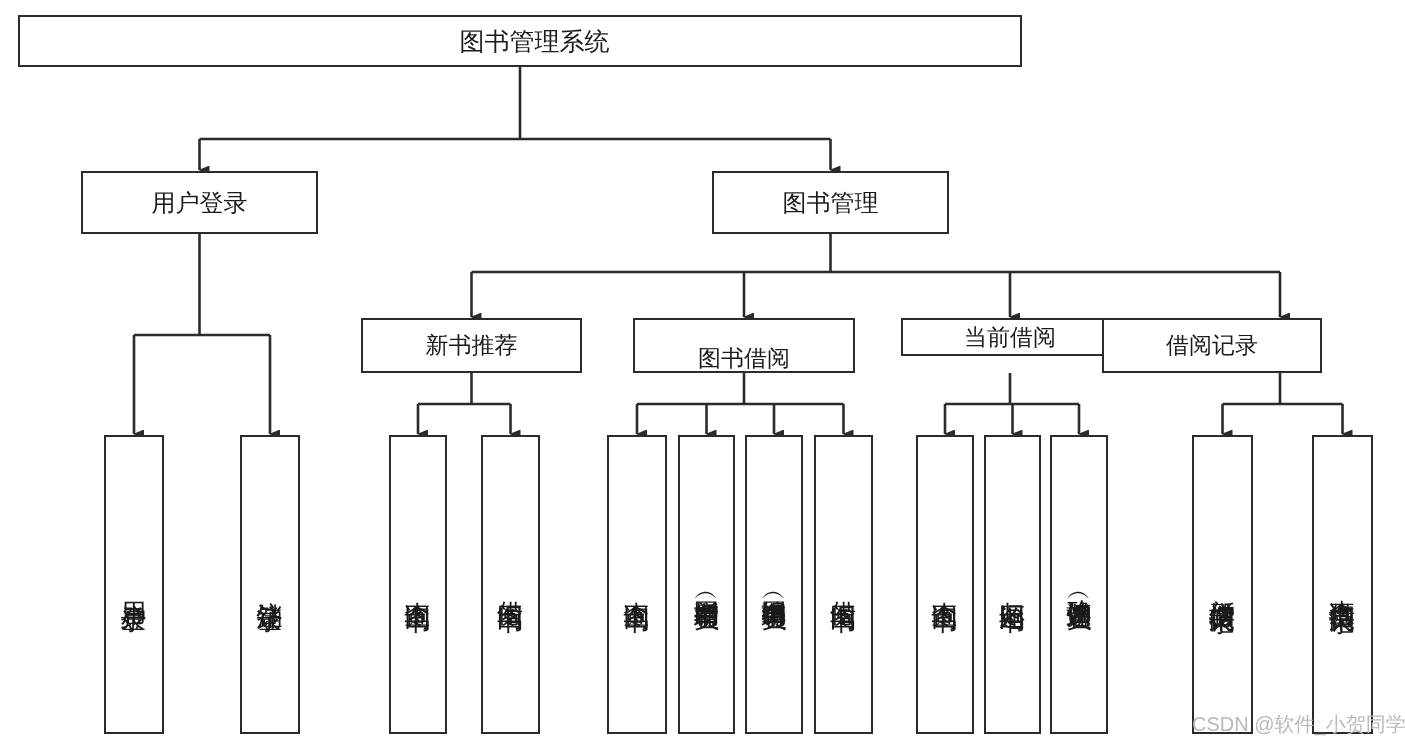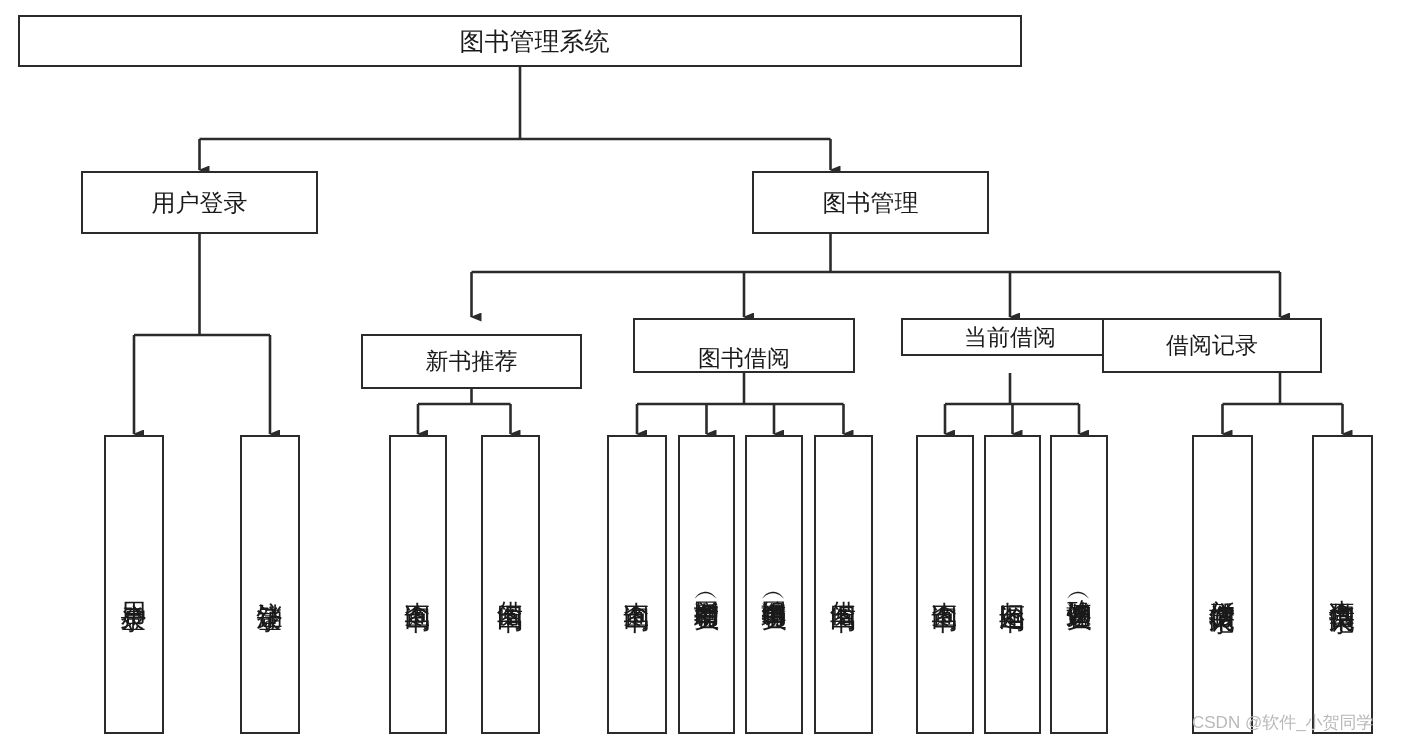--- a/index.html
+++ b/index.html
@@ -60,21 +60,21 @@
     position: absolute;
     left: 0;
     top: 0;
     width: 1405px;
     height: 747px;
     pointer-events: none;
   }
   .watermark {
     position: absolute;
     color: #b9b9b9;
-    font-size: 17px;
+    font-size: 20px;
     white-space: nowrap;
     left: 1192px;
     top: 711px;
   }
 </style>
 </head>
 <body>
 
 <div id="diagram-root">
 
@@ -122,26 +122,26 @@
   </svg>
 
   <div class="node-box node-root" id="box-root" style="left: 18px; top: 15px; width: 1004px; height: 52px; padding-left: 29px;">
     <span class="node-label">图书管理系统</span>
   </div>
 
   <div id="level2-layer">
       <div class="node-box node-mid" style="left: 81px; top: 171px; width: 237px; height: 63px;">
         <span class="node-label">用户登录</span>
       </div>
-      <div class="node-box node-mid" style="left: 752px; top: 171px; width: 237px; height: 63px;">
+      <div class="node-box node-mid" style="left: 712px; top: 171px; width: 237px; height: 63px;">
         <span class="node-label">图书管理</span>
       </div>
     </div>
   <div id="level3-layer">
-      <div class="node-box node-sub" style="left: 361px; top: 318px; width: 221px; height: 55px; margin-top: 16px;">
+      <div class="node-box node-sub" style="left: 361px; top: 318px; width: 221px; height: 55px;">
         <span class="node-label">新书推荐</span>
       </div>
       <div class="node-box node-sub" style="left: 633px; top: 318px; width: 222px; height: 55px; align-items: flex-end;">
         <span class="node-label">图书借阅</span>
       </div>
       <div class="node-box node-sub" style="left: 901px; top: 318px; width: 218px; height: 38px;">
         <span class="node-label">当前借阅</span>
       </div>
       <div class="node-box node-sub" style="left: 1102px; top: 318px; width: 220px; height: 55px;">
         <span class="node-label">借阅记录</span>

